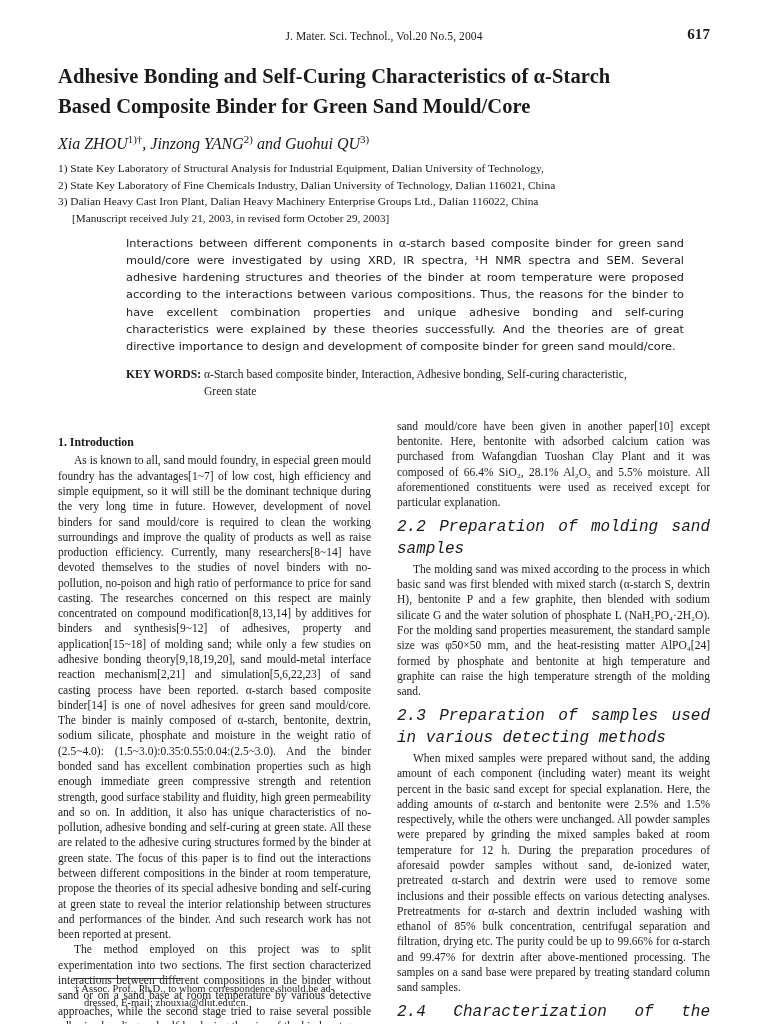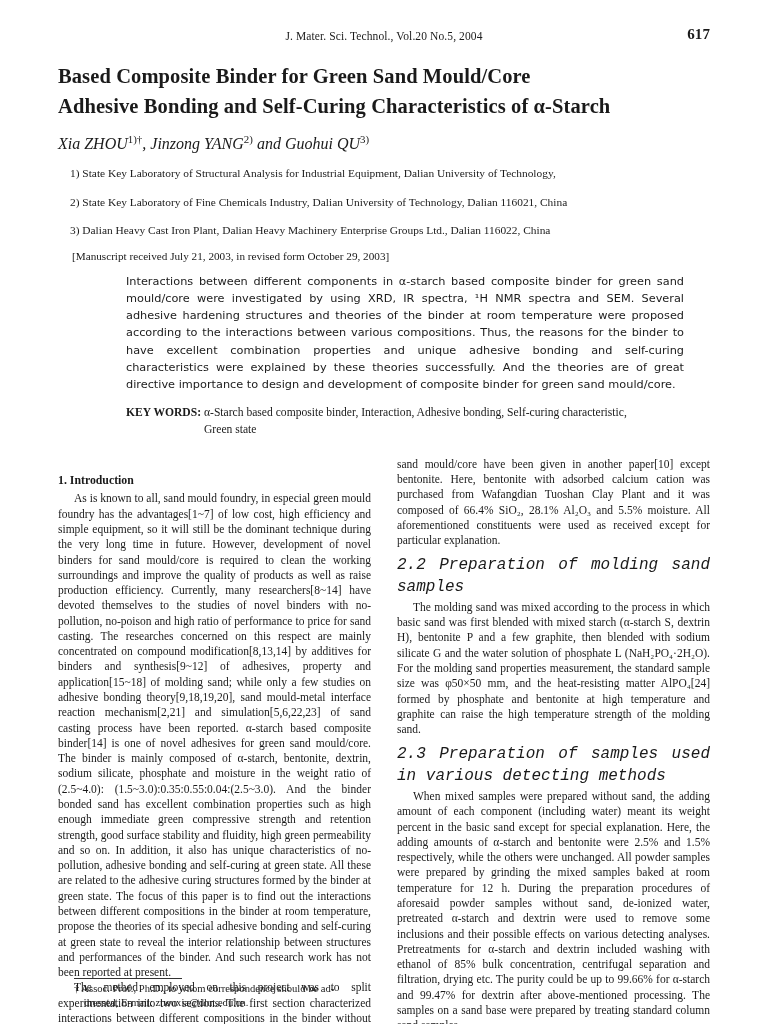--- a/index.html
+++ b/index.html
@@ -62,21 +62,21 @@
     font-style: normal;
   }
   sup {
     font-size: 0.68em;
     vertical-align: super;
     line-height: 0;
   }
   .affil {
     font-size: 11.4px;
     line-height: 1.42;
-    margin: 12px;
+    margin: 0;
   }
   .affil .cont {
     display: block;
     padding-left: 14px;
   }
   .manuscript {
     font-size: 11.2px;
     margin-top: 3px;
     padding-left: 14px;
   }
@@ -168,22 +168,22 @@
 <body>
 
 <div class="page">
 
   <div class="runhead">
     <span class="journal">J. Mater. Sci. Technol., Vol.20  No.5, 2004</span>
     <span class="pageno">617</span>
   </div>
 
   <div class="title">
+    <span class="line">Adhesive Bonding and Self-Curing Characteristics of α-Starch</span>
     <span class="line">Based Composite Binder for Green Sand Mould/Core</span>
-    <span class="line">Adhesive Bonding and Self-Curing Characteristics of α-Starch</span>
   </div>
 
   <div class="authors">
     <span>Xia ZHOU</span><sup class="sup">1)†</sup><span>, Jinzong YANG</span><sup class="sup">2)</sup><span> and Guohui QU</span><sup class="sup">3)</sup>
   </div>
 
   <div class="affil">
     <span>1) State Key Laboratory of Structural Analysis for Industrial Equipment, Dalian University of Technology,</span>
   </div>
   <div class="affil">

